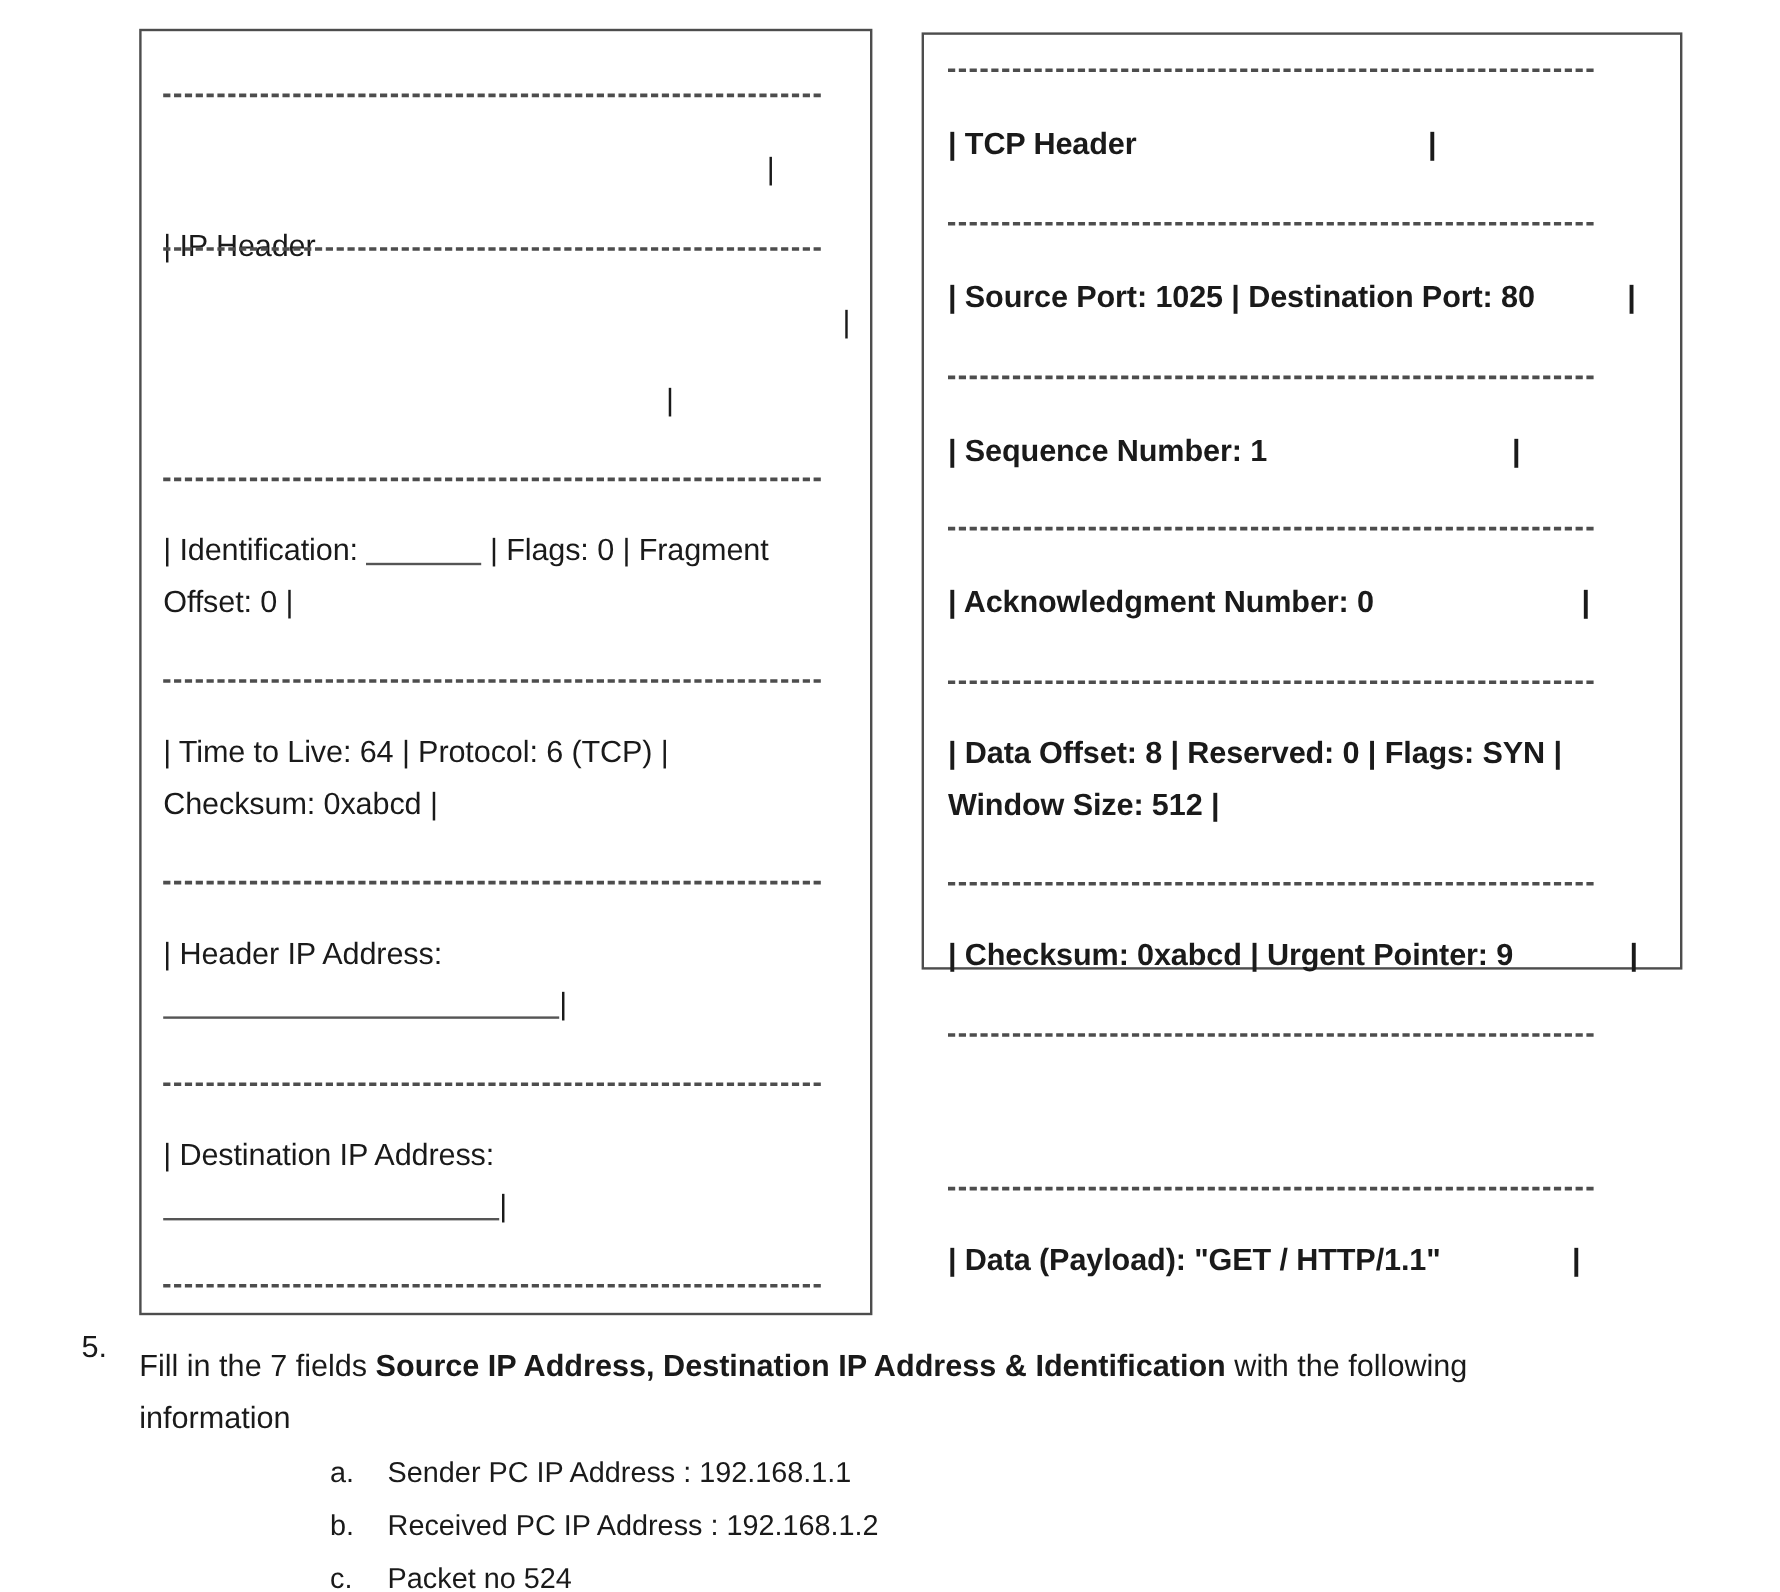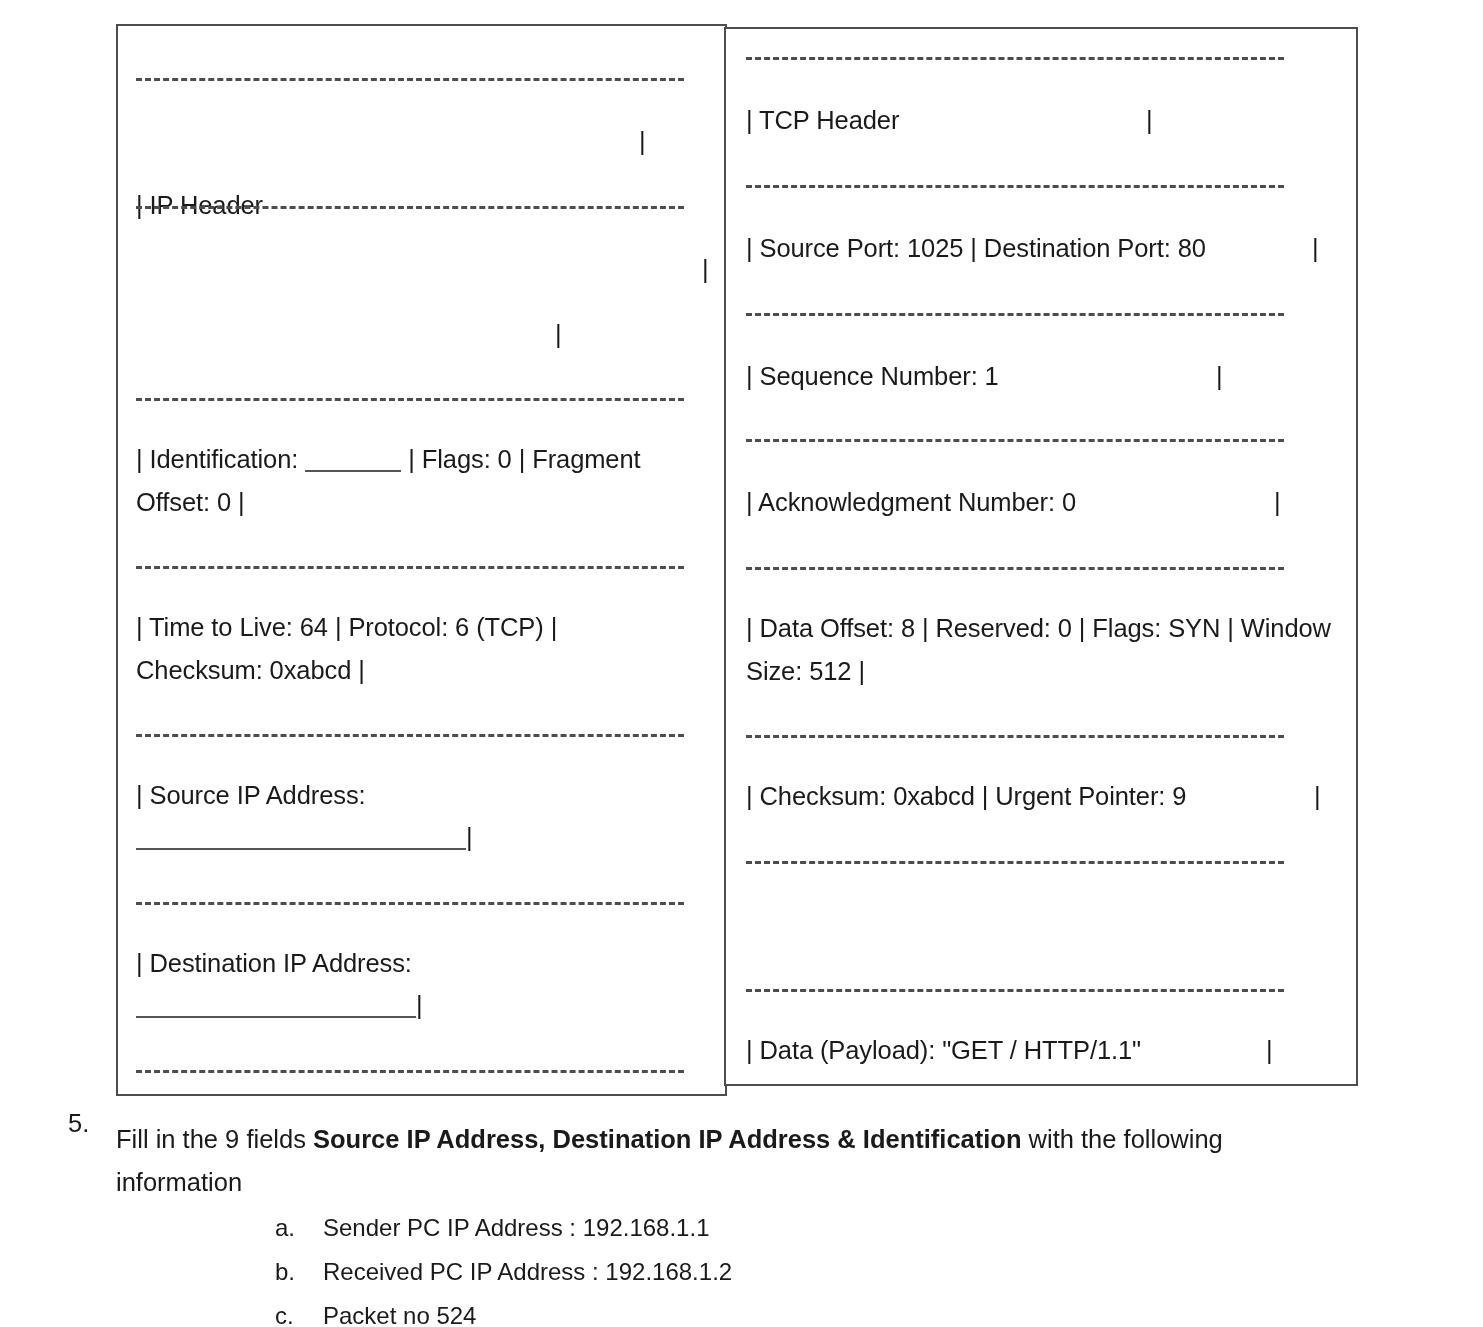--- a/index.html
+++ b/index.html
@@ -17,21 +17,21 @@
   }
 
   
   .packet-box {
     position: absolute;
     box-sizing: border-box;
     border: 2px solid #4d4d4d;
     background: #ffffff;
   }
   #ip-box  { left: 116px; top: 24px; width: 611px; height: 1072px; }
-  #tcp-box { left: 724px; top: 27px; width: 634px; height: 1059px; }
+  #tcp-box { left: 768px; top: 27px; width: 634px; height: 781px; font-weight: bold; }
 
   .box-inner {
     position: relative;
     height: 100%;
     padding: 0 16px 0 18px;
   }
 
   
   .row {
     position: absolute;
@@ -142,21 +142,21 @@
 
     <div class="rule" style="top:540px;"></div>
 
     <div class="row wrap" style="top:580px; right:40px;">
       <span>| Time to Live: 64 | Protocol: 6 (TCP) | Checksum: 0xabcd |</span>
     </div>
 
     <div class="rule" style="top:708px;"></div>
 
     <div class="row" style="top:748px;">
-      <span>| Source IP Address:</span>
+      <span>| Header IP Address:</span>
     </div>
     <div class="row" style="top:790px;">
       <span class="blank blank-long"></span><span>|</span>
     </div>
 
     <div class="rule" style="top:876px;"></div>
 
     <div class="row" style="top:916px;">
       <span>| Destination IP Address:</span>
     </div>
@@ -223,21 +223,21 @@
     <div class="rpipe" style="left:540px; top:1000px;">|</div>
 
   </div>
 </div>
 
 <div id="question">
 
   <div class="q-number">5.</div>
 
   <div class="q-body">
-    <span>Fill in the 9 fields </span><b>Source IP Address, Destination IP Address &amp; Identification</b><span> with the following information</span>
+    <span>Fill in the 7 fields </span><b>Source IP Address, Destination IP Address &amp; Identification</b><span> with the following information</span>
   </div>
 
   <div class="q-list">
     <div class="q-item">
       <span class="q-marker">a.</span>
       <span class="q-text">Sender PC IP Address : 192.168.1.1</span>
     </div>
     <div class="q-item">
       <span class="q-marker">b.</span>
       <span class="q-text">Received PC IP Address : 192.168.1.2</span>

